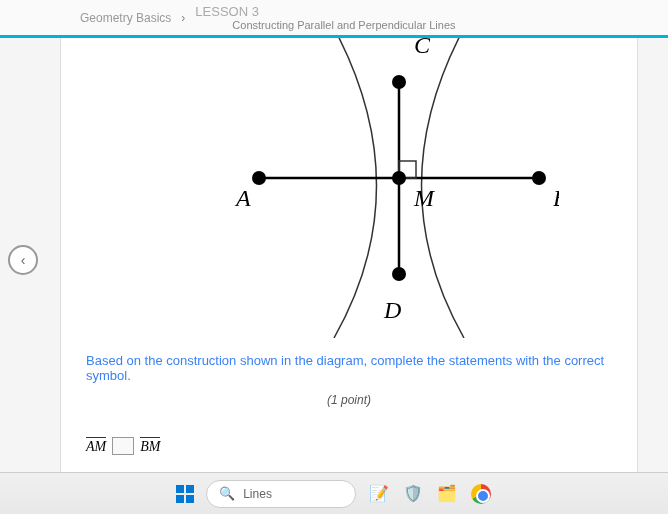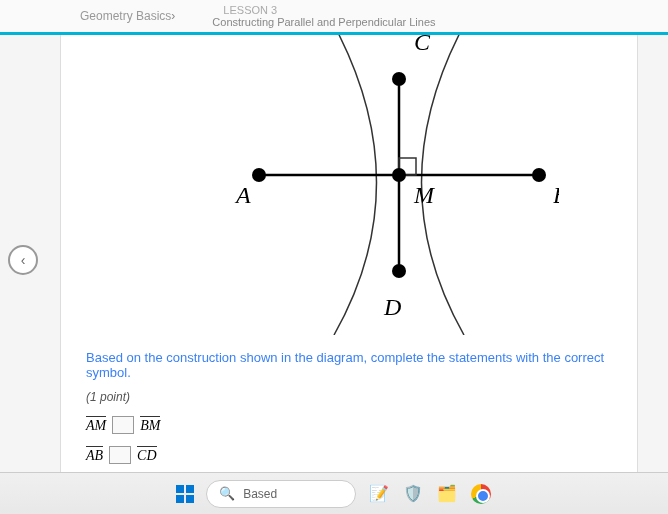--- a/index.html
+++ b/index.html
@@ -7,51 +7,52 @@
       font-family: Arial, sans-serif;
       width: 668px;
       height: 514px;
       background: #f5f5f5;
       position: relative;
       overflow: hidden;
     }
     .breadcrumb {
       display: flex;
       align-items: center;
+      gap: 10px;
       padding: 4px 20px 4px 80px;
       font-size: 12px;
       color: #999;
       background: #fafafa;
     }
     .breadcrumb .chev { color: #888; font-size: 12px; }
-    .lesson-label { font-size: 11px; color: #aaa; text-transform: uppercase; margin-left: 48px; }
+    .lesson-label { font-size: 13px; color: #aaa; text-transform: uppercase; }
     .lesson-title { font-size: 11px; color: #888; margin-left: 37px; }
     .header-line { height: 3px; background: #00b4d8; width: 100%; }
     .content-area {
       background: white;
       margin: 0 30px 0 60px;
       border: 1px solid #ddd;
       border-top: none;
       padding-bottom: 10px;
     }
     .diagram-container {
       position: relative;
       width: 100%;
       height: 300px;
       background: white;
     }
     .diagram-svg { display: block; margin: 0 auto; }
     .question-area { padding: 15px 25px 10px; }
     .question-text { font-size: 13px; color: #3b82f6; }
-    .points { font-style: italic; font-size: 12px; color: #555; margin-top: 10px; }
+    .points { font-style: italic; font-size: 12px; color: #555; margin-top: 10px; text-align: center; }
     .statement-row {
       display: flex;
       align-items: center;
       gap: 6px;
-      margin-top: 12px;
+      margin-top: 30px;
       font-size: 14px;
       font-style: italic;
       font-family: 'Times New Roman', serif;
     }
     .segment { position: relative; display: inline-block; padding-top: 2px; }
     .segment::before {
       content: '';
       position: absolute;
       top: 0; left: 0; right: 0;
       height: 1px;
@@ -194,21 +195,21 @@
 
 <div class="taskbar">
   <div class="win-logo">
     <div></div>
       <div></div>
       <div></div>
       <div></div>
   </div>
   <div class="search-box">
     <span class="search-icon">🔍</span>
-    <span class="search-text">Based</span>
+    <span class="search-text">Lines</span>
   </div>
   <div class="tb-icon">📝</div>
   <div class="tb-icon" style="color:#0078d4;">🛡️</div>
   <div class="tb-icon" style="color:#555;">🗂️</div>
   <div class="tb-icon">
       <div class="chrome-icon"></div>
     </div>
 </div>
 
 </body></html>

